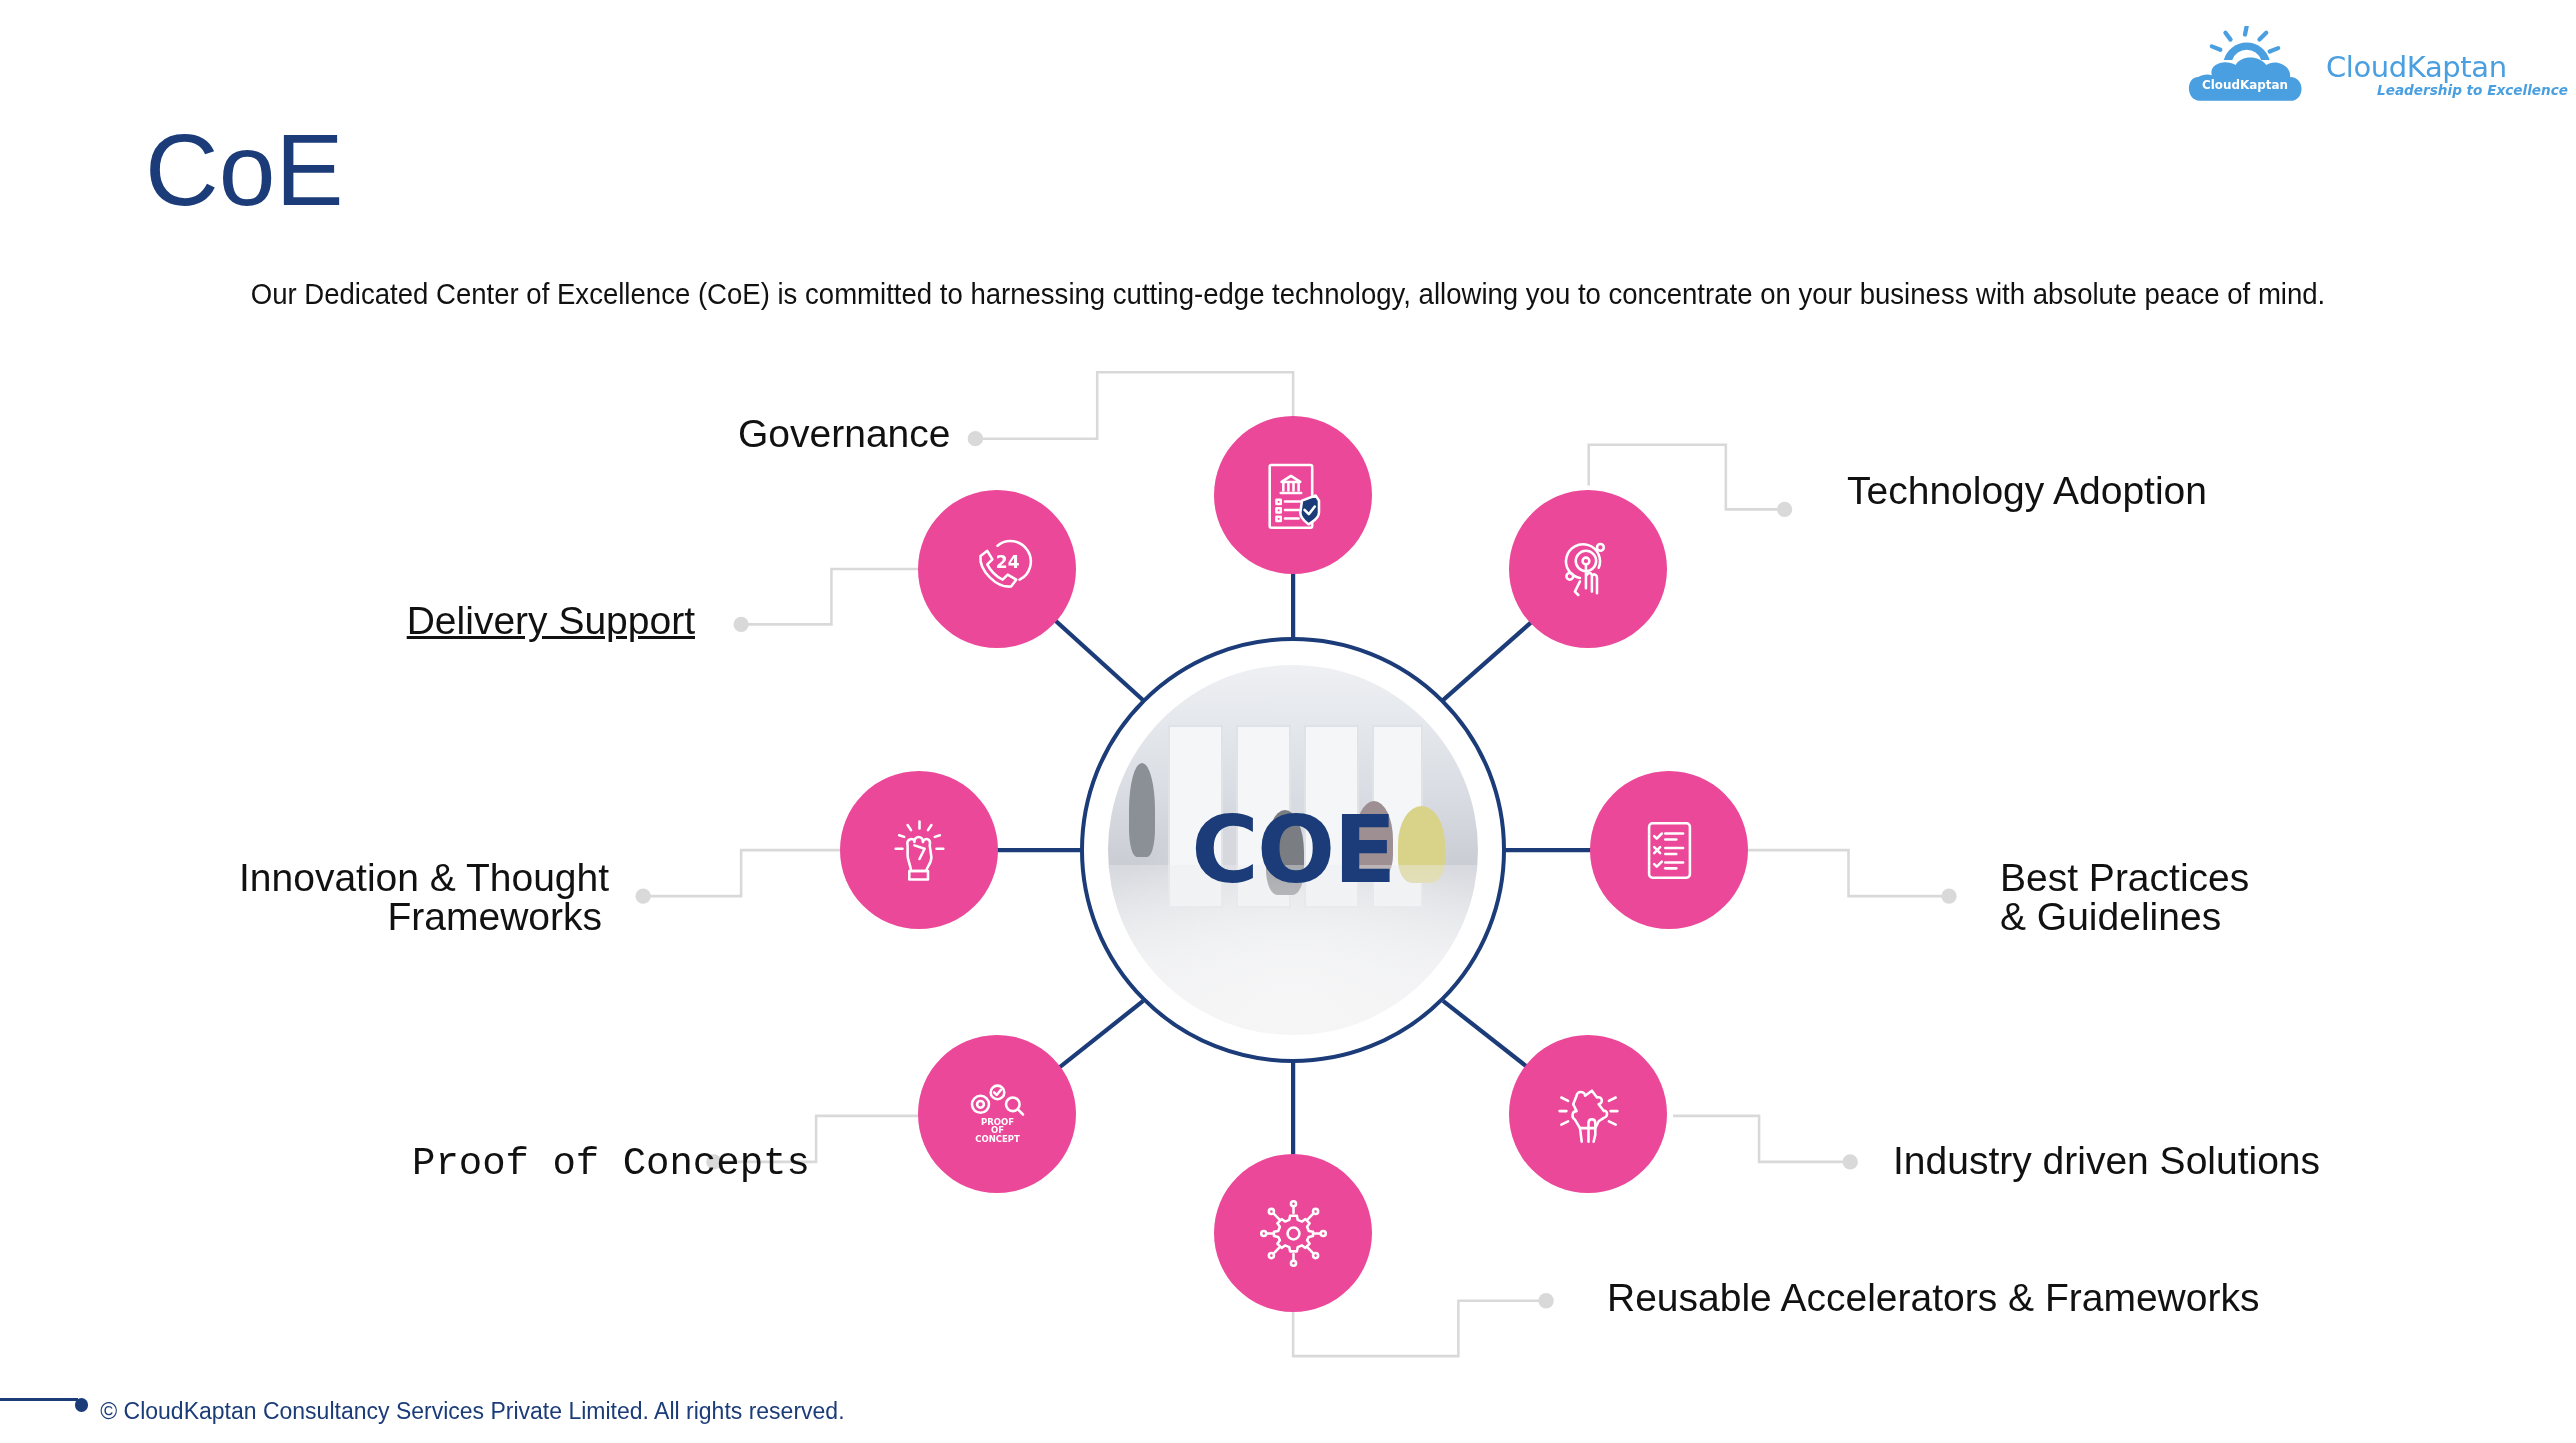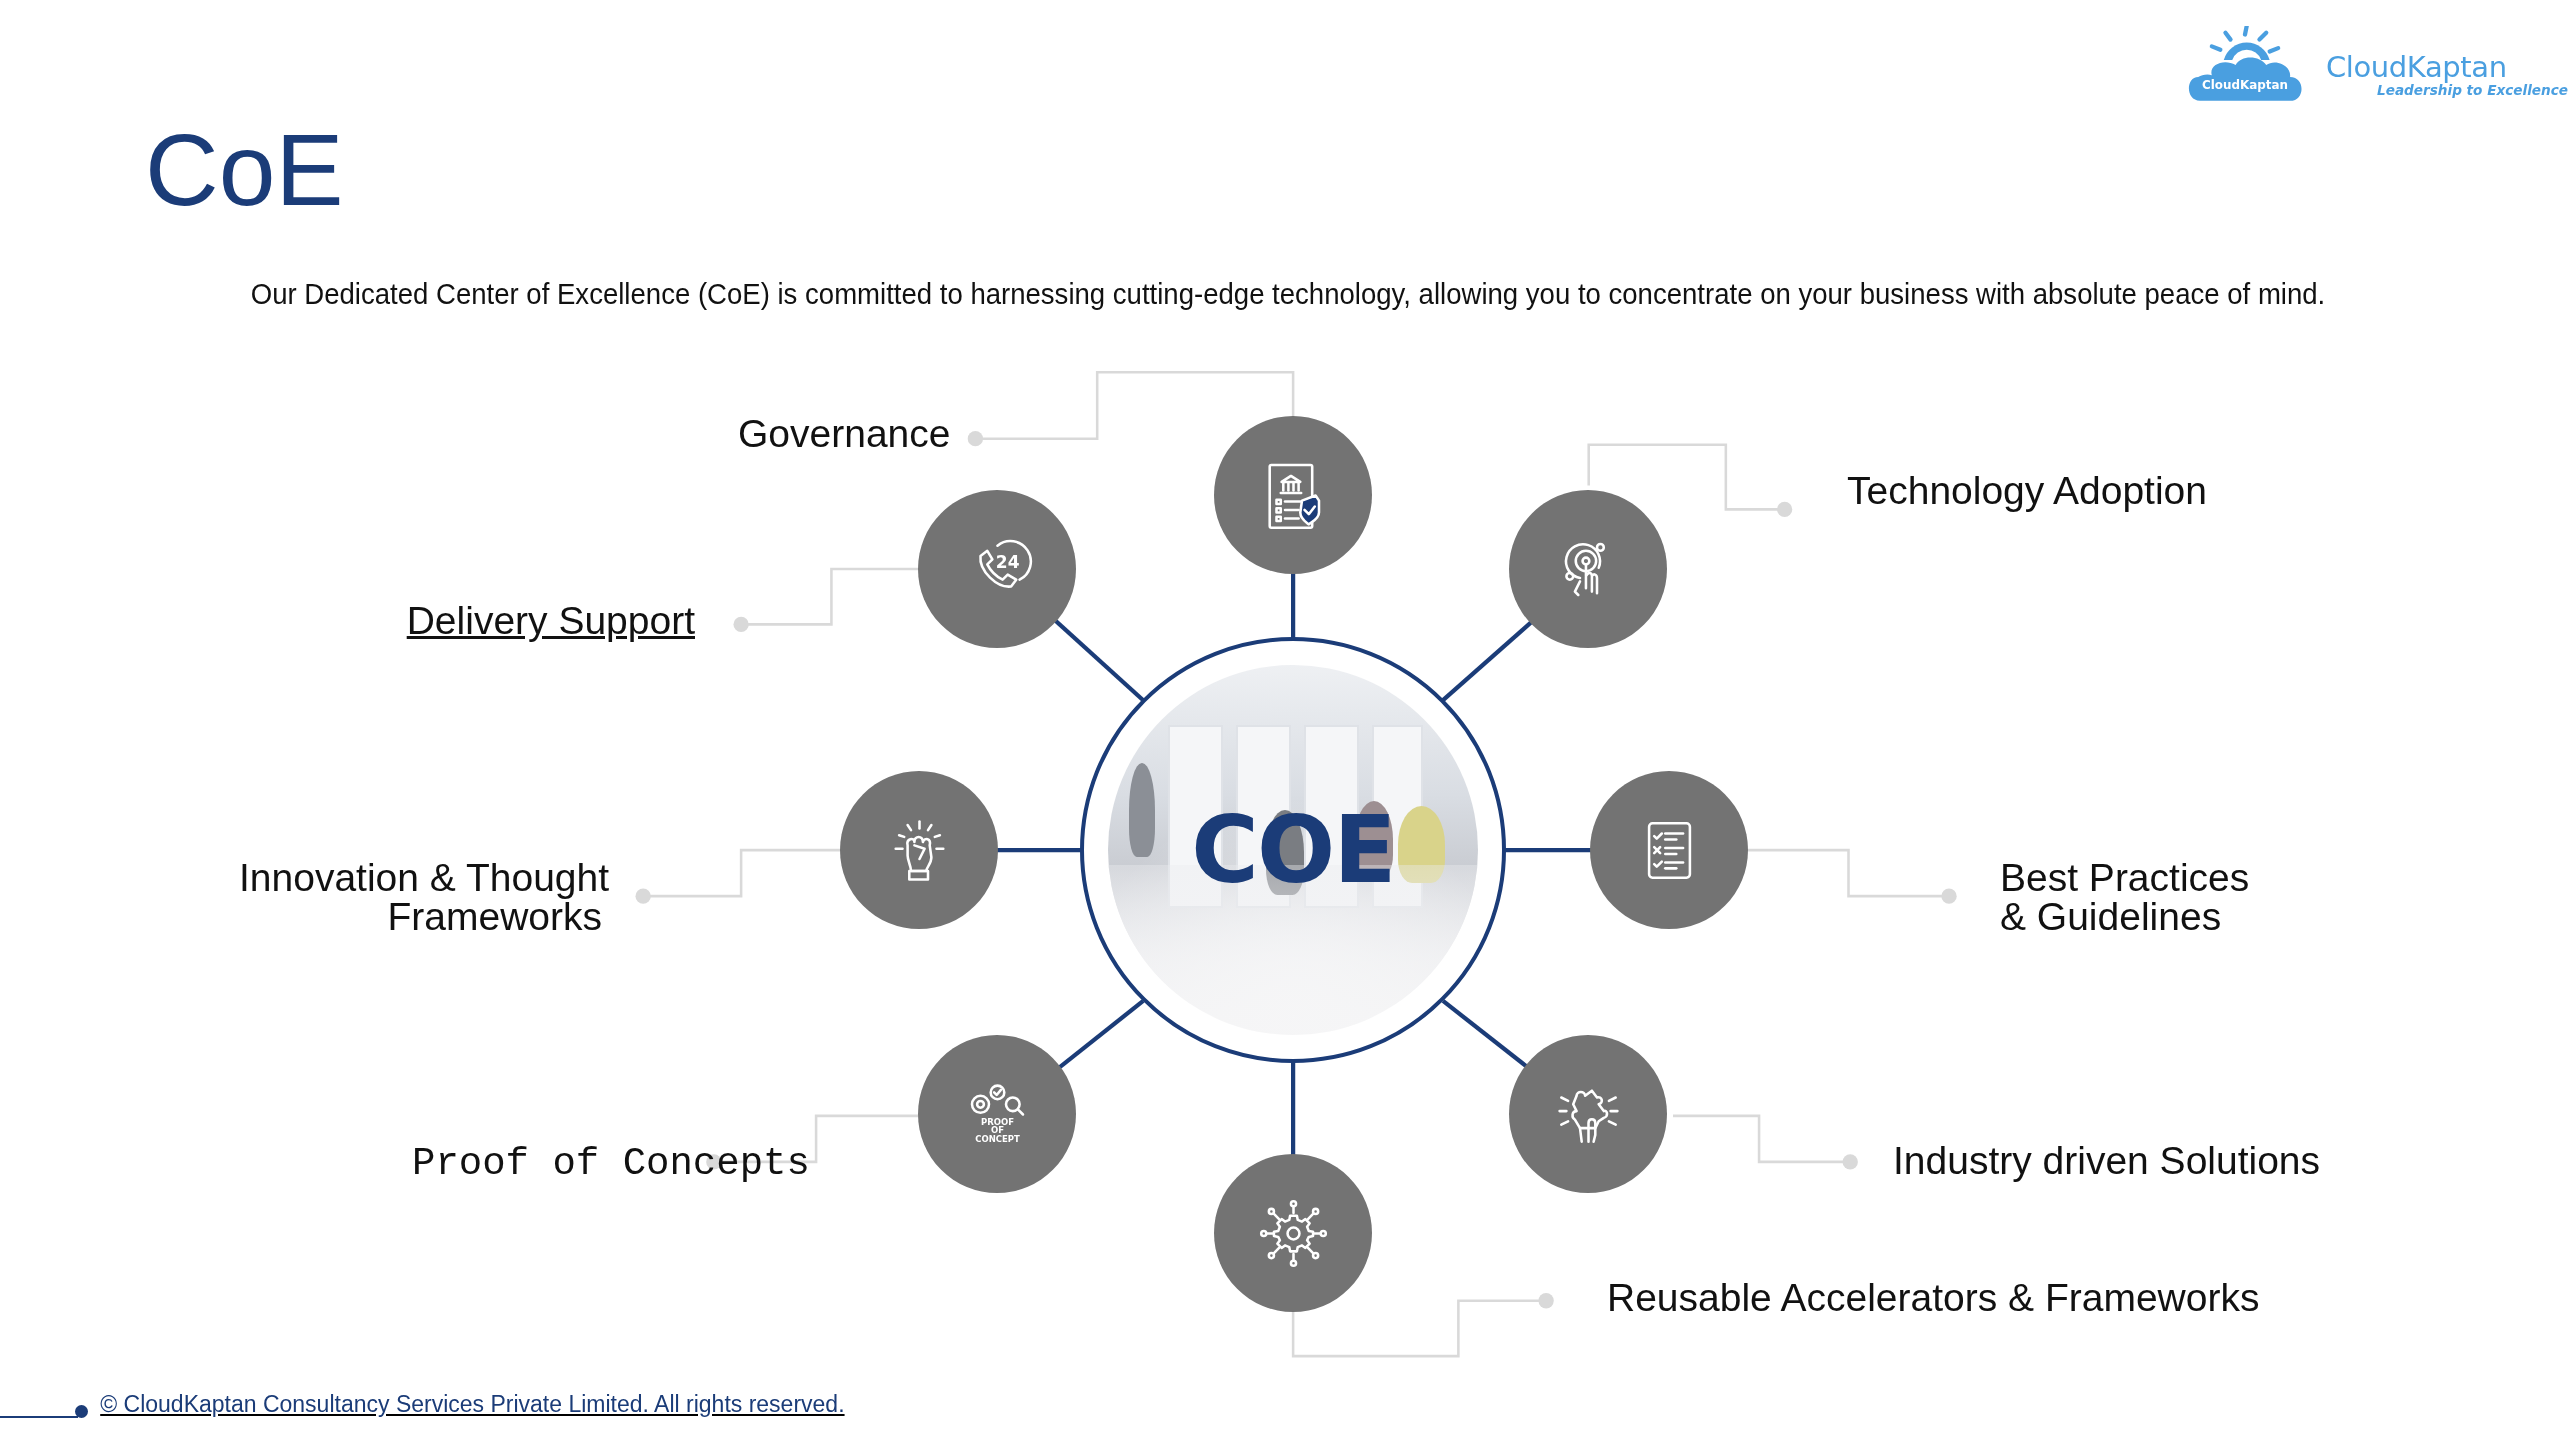--- a/index.html
+++ b/index.html
@@ -6,31 +6,31 @@
   body { width:2576px; height:1443px; position:relative; overflow:hidden; font-family:"Liberation Sans", sans-serif; }
   .logo { position:absolute; left:2181px; top:25.6px; width:392px; height:85px; }
   .logo-cloud { position:absolute; left:0; top:0; width:128px; height:85px; }
   .logo-word { position:absolute; left:145px; top:24px; font-family:"DejaVu Sans", sans-serif; font-size:29px; color:#4a9fe0; letter-spacing:-0.4px; }
   .logo-tag { position:absolute; left:196px; top:56px; font-family:"DejaVu Sans", sans-serif; font-size:13.6px; font-weight:bold; font-style:italic; color:#4a9fe0; }
   .title { position:absolute; left:145px; top:119px; font-size:102px; color:#1b3c78; font-family:"Liberation Sans", sans-serif; line-height:1; }
   .subtitle { position:absolute; left:0; width:2576px; top:278px; text-align:center; font-size:29px; color:#111; font-family:"Liberation Sans Narrow","Liberation Sans", sans-serif; transform:scaleX(0.95); }
   .diagram { position:absolute; left:0; top:0; width:2576px; height:1443px; }
   .label { position:absolute; font-size:39px; color:#111; font-family:"Liberation Sans", sans-serif; line-height:39px; white-space:nowrap; }
   .label.right { text-align:right; }
-  .node { position:absolute; width:158px; height:158px; border-radius:50%; background:#737373; display:flex; align-items:center; justify-content:center; }
+  .node { position:absolute; width:158px; height:158px; border-radius:50%; background:#ec4899; display:flex; align-items:center; justify-content:center; }
   .node svg { width:85px; height:85px; }
   .hub { position:absolute; left:1080px; top:637px; width:426px; height:426px; border-radius:50%; border:4.3px solid #1b3c78; box-sizing:border-box; background:#fff; }
   .hub-inner { position:absolute; left:24px; top:24px; width:370px; height:370px; border-radius:50%; overflow:hidden;
      background:
        radial-gradient(circle at 50% 95%, rgba(255,255,255,0.9) 0%, rgba(255,255,255,0) 55%),
        linear-gradient(180deg, #eef0f3 0%, #d9dde3 35%, #c9ccd2 55%, #e8e9ec 80%, #f4f4f5 100%); }
   .hub-inner .win { position:absolute; top:60px; height:179px; background:#f5f6f8; border:2.6px solid #dfe2e7; }
   .hub-inner .person { position:absolute; border-radius:50% 50% 30% 30%; }
   .hub-text { position:absolute; left:0; top:0; width:100%; height:100%; display:flex; align-items:center; justify-content:center; font-family:"DejaVu Sans", sans-serif; font-weight:bold; font-size:92px; color:#1b3c78; letter-spacing:-1.7px; }
-  .footer { position:absolute; left:0; top:1398px; height:20.4px; display:flex; align-items:flex-end;text-decoration:underline; }
+  .footer { position:absolute; left:0; top:1398px; height:20.4px; display:flex; align-items:flex-start; }
   .footer-line { width:78px; height:2.6px; background:#1b3c78; }
   .footer-dot { width:13.6px; height:13.6px; border-radius:50%; background:#1b3c78; margin-left:-3.4px; }
   .footer-text { margin-left:12px; font-size:23px; color:#1b3c78; font-family:"Liberation Sans", sans-serif; }
 </style>
 </head>
 <body>
 
 <div class="logo">
   <svg class="logo-cloud" viewBox="0 0 150 100">
     <g stroke="#4a9fe0" stroke-width="5" stroke-linecap="round">

